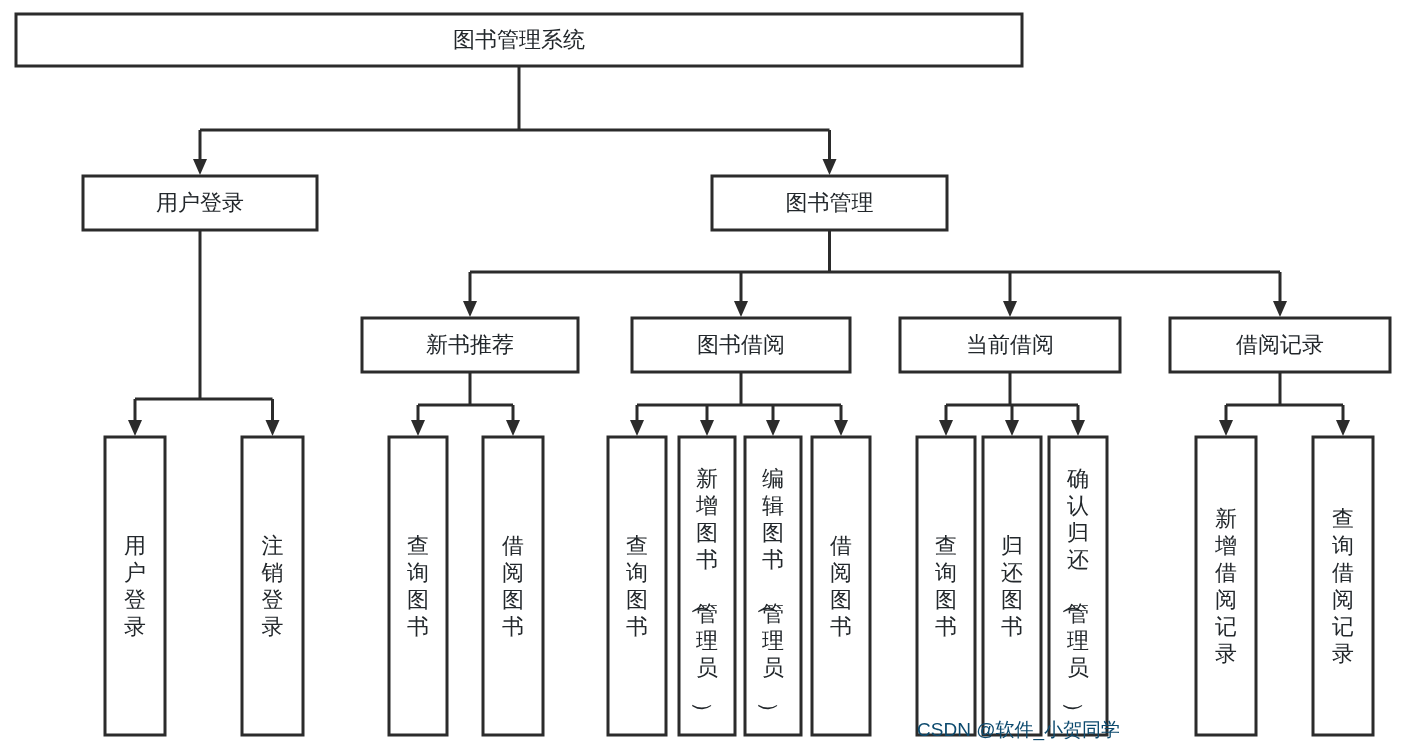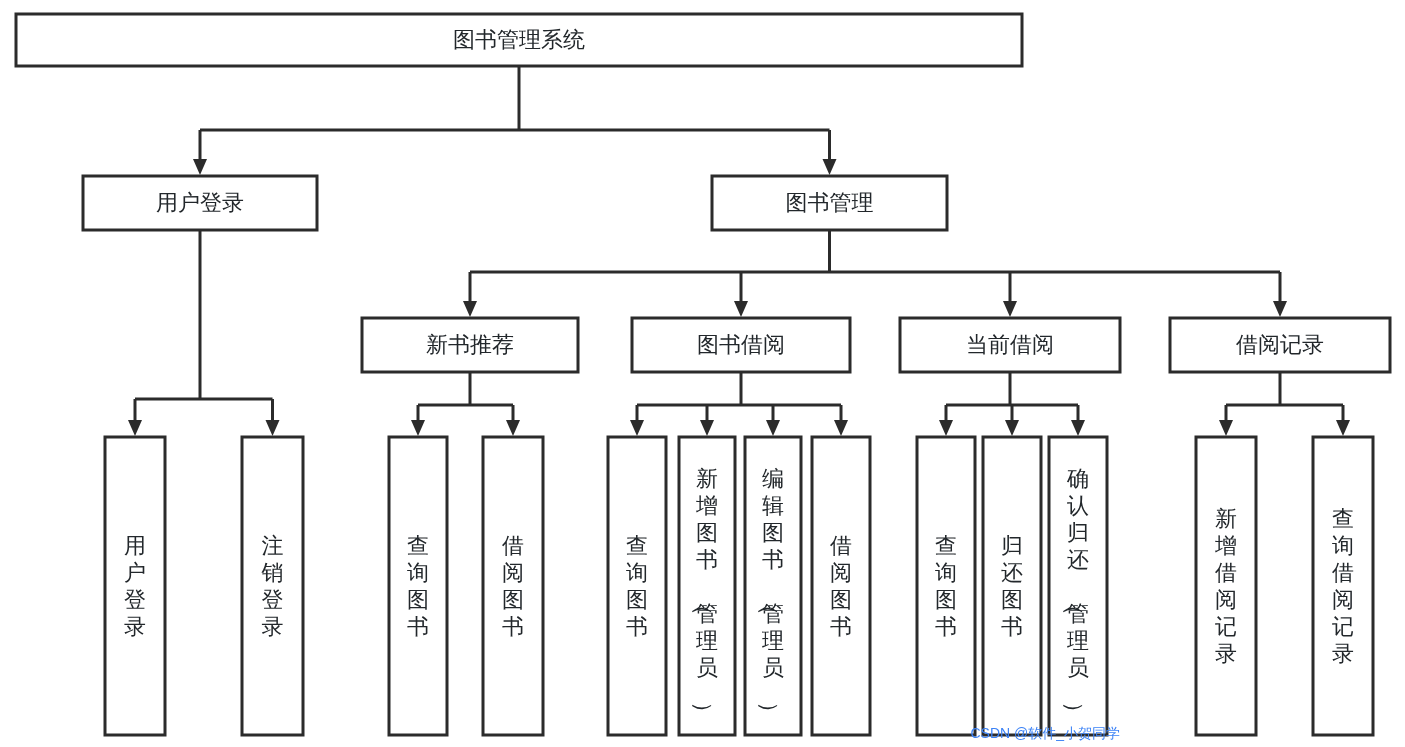--- a/index.html
+++ b/index.html
@@ -51,22 +51,22 @@
   }
   .arrow-head {
     fill: #2b2b2b;
     stroke: none;
   }
   .watermark {
     position: absolute;
     right: 8px;
     bottom: 4px;
     font-family: "Liberation Sans", "DejaVu Sans", sans-serif;
-    font-size: 14px;
-    color: #3b82f6;
+    font-size: 19px;
+    color: #0c4a6e;
     white-space: nowrap;
     pointer-events: none;
   }
 </style>
 </head>
 <body>
 
 <div id="diagram-root">
   <svg class="diagram" viewBox="0 0 1405 747" xmlns="http://www.w3.org/2000/svg">
     <defs>

